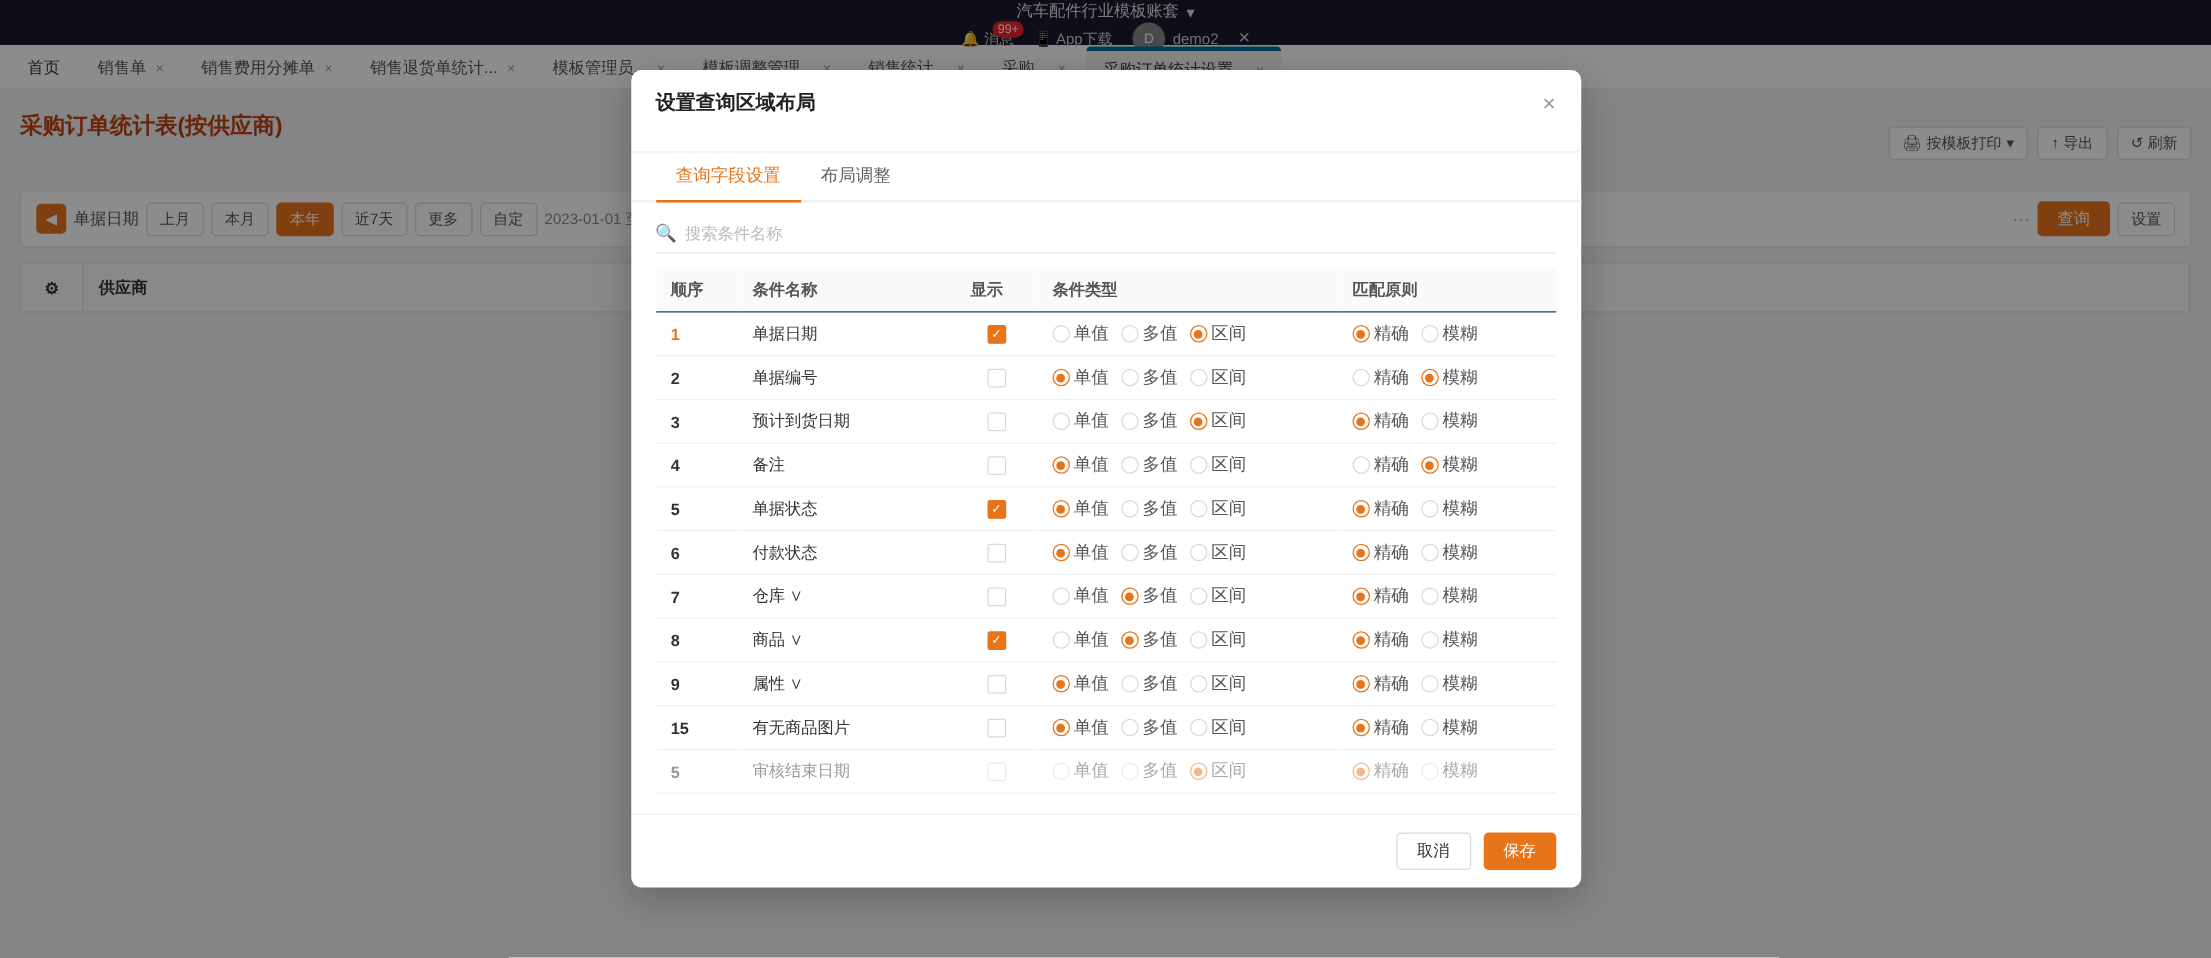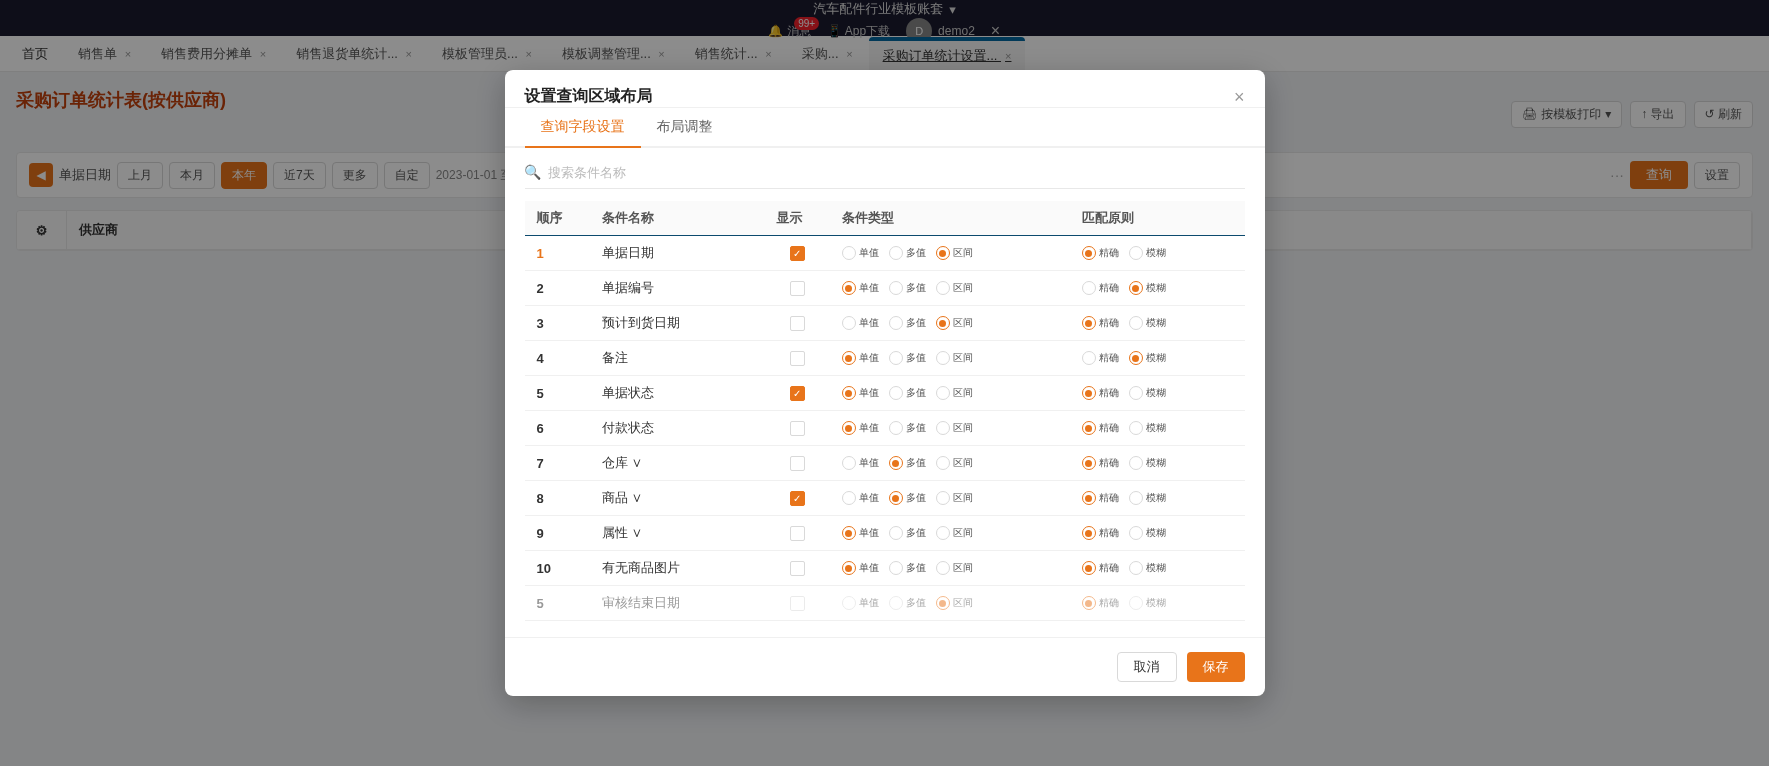--- a/index.html
+++ b/index.html
@@ -90,21 +90,21 @@
       width: 760px;
       max-height: 680px;
       display: flex;
       flex-direction: column;
       box-shadow: 0 8px 32px rgba(0,0,0,0.25);
     }
     .dialog-header {
       display: flex;
       align-items: center;
       justify-content: space-between;
-      padding: 16px 20px 0;
+      padding: 16px 20px 28px;
       border-bottom: 1px solid #f0f0f0;
     }
     .dialog-title { font-size: 16px; font-weight: bold; color: #222; }
     .dialog-close { cursor: pointer; color: #999; font-size: 18px; line-height: 1; }
 
     
     .dialog-tabs { display: flex; border-bottom: 2px solid #f0f0f0; padding: 0 20px; }
     .dialog-tab { padding: 10px 16px; cursor: pointer; font-size: 14px; color: #666; border-bottom: 2px solid transparent; margin-bottom: -2px; text-align: center; }
     .dialog-tab.active { color: #e8741a; border-bottom-color: #e8741a; font-weight: 500; }
 
@@ -141,21 +141,21 @@
     .cb { width: 15px; height: 15px; border: 1px solid #d9d9d9; border-radius: 2px; display: inline-flex; align-items: center; justify-content: center; cursor: pointer; }
     .cb.checked { background: #e8741a; border-color: #e8741a; }
     .cb.checked::after { content: '✓'; color: #fff; font-size: 10px; }
 
     
     .radio-group { display: flex; align-items: center; gap: 10px; flex-wrap: nowrap; }
     .radio-item { display: flex; align-items: center; gap: 3px; cursor: pointer; white-space: nowrap; }
     .radio-circle { width: 14px; height: 14px; border-radius: 50%; border: 1px solid #d9d9d9; display: inline-flex; align-items: center; justify-content: center; }
     .radio-circle.selected { border-color: #e8741a; }
     .radio-circle.selected::after { content: ''; width: 7px; height: 7px; border-radius: 50%; background: #e8741a; display: block; }
-    .radio-label { font-size: 10px; color: #555; }
+    .radio-label { font-size: 14px; color: #555; }
 
     
     .dialog-footer {
       padding: 14px 20px;
       border-top: 1px solid #f0f0f0;
       display: flex;
       justify-content: flex-end;
       gap: 10px;
     }
 
@@ -607,21 +607,21 @@
                     <span class="radio-label">精确</span>
                   </label>
                   <label class="radio-item">
                     <span class="radio-circle"></span>
                     <span class="radio-label">模糊</span>
                   </label>
                 </div>
               </td>
             </tr>
             <tr>
-              <td class="col-order" style="color: rgb(51, 51, 51);">10</td>
+              <td class="col-order" style="color: rgb(51, 51, 51);">15</td>
               <td class="col-name">有无商品图片</td>
               <td class="col-show">
                 <div class="cb-wrap">
                   <span class="cb"></span>
                 </div>
               </td>
               <td class="col-type">
                 <div class="radio-group">
                   <label class="radio-item">
                     <span class="radio-circle selected"></span>

